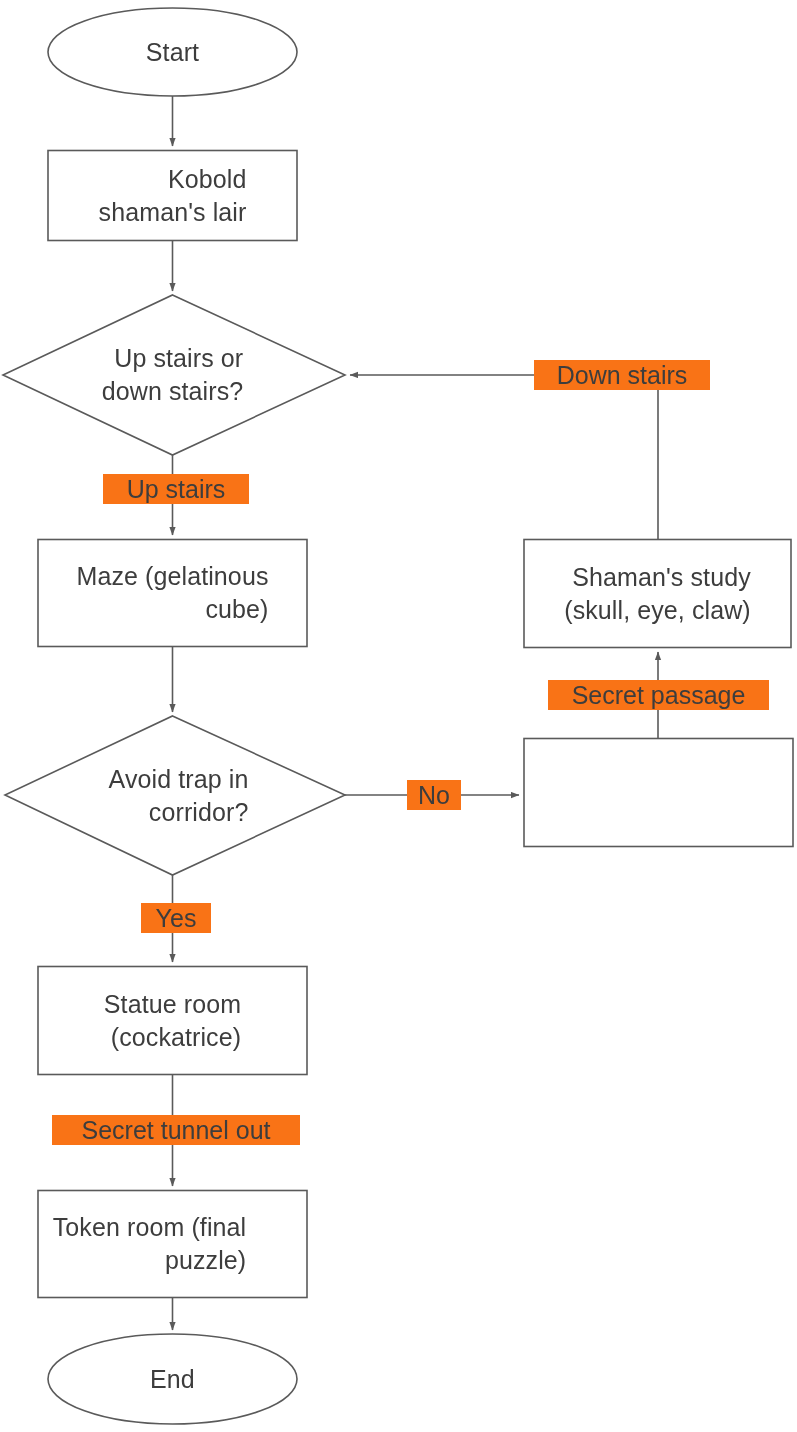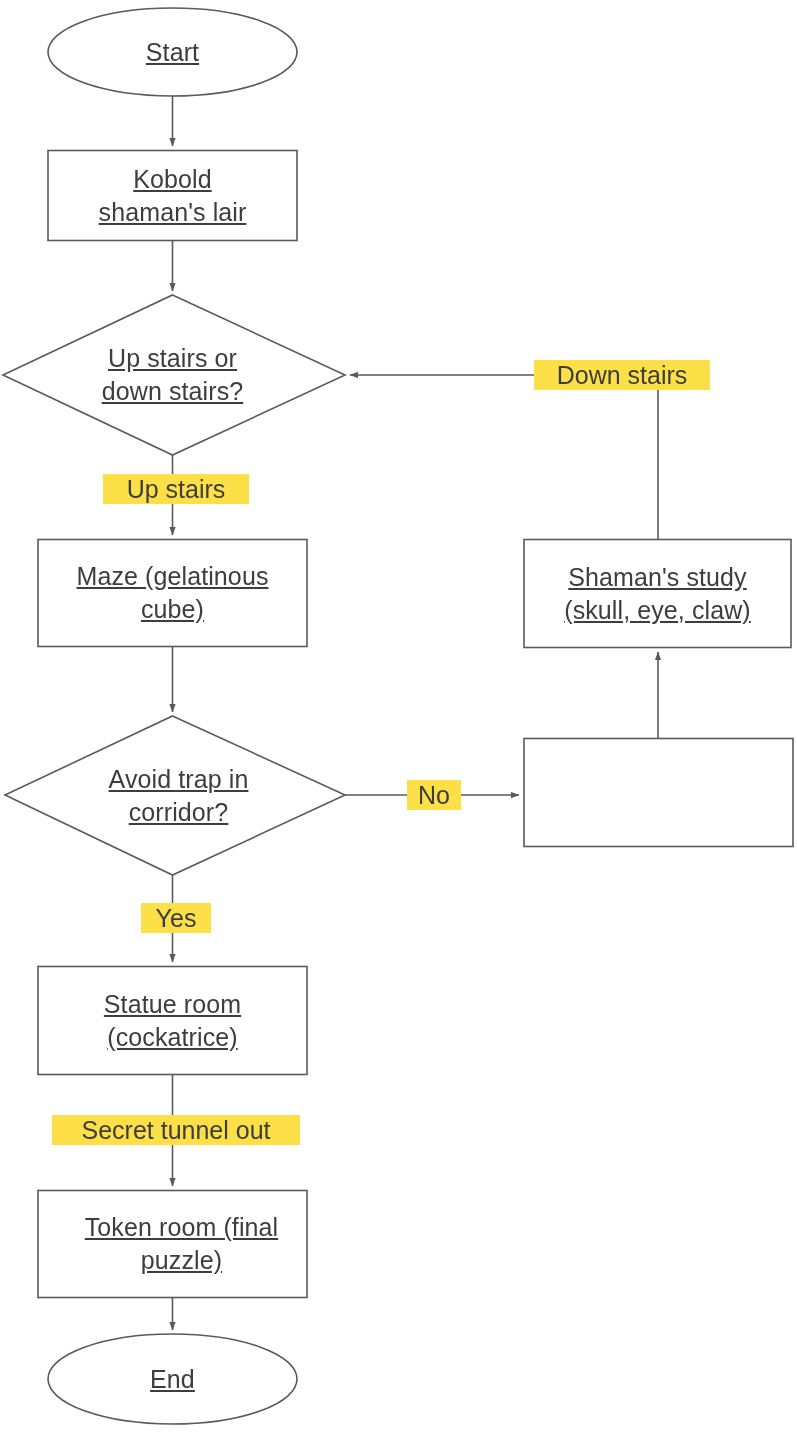--- a/index.html
+++ b/index.html
@@ -22,37 +22,36 @@
     left: 0;
     top: 0;
     width: 797px;
     height: 1432px;
   }
   .node-label {
     position: absolute;
     display: flex;
     align-items: center;
     justify-content: center;
-    text-align: center;
+    text-align: right;
     color: #3d3d3d;
     font-size: 25px;
     line-height: 33px;
     letter-spacing: 0.1px;
     white-space: pre-line;
     pointer-events: none;
-    text-decoration: underline;
   }
   .edge-label {
     position: absolute;
     color: #3d3d3d;
     font-size: 25px;
     line-height: 30px;
     text-align: center;
     white-space: nowrap;
-    background: #fde047;
+    background: #f97316;
     padding: 0 3px;
   }
   .hit {
     position: absolute;
     background: transparent;
   }
 </style>
 </head>
 <body>
 
@@ -126,31 +125,32 @@
   <div class="node-label" style="left:38px; top:539px; width:269px; height:108px;">Maze (gelatinous
 cube)</div>
 
   <div class="node-label" style="left:28px; top:716px; width:301px; height:159px;">Avoid trap in
 corridor?</div>
 
 
   <div class="node-label" style="left:38px; top:966px; width:269px; height:109px;">Statue room
 (cockatrice)</div>
 
-  <div class="node-label" style="left:38px; top:1190px; width:223px; height:108px;padding-left:32px;">Token room (final
+  <div class="node-label" style="left:38px; top:1190px; width:223px; height:108px;">Token room (final
 puzzle)</div>
 
   <div class="node-label" style="left:48px; top:1334px; width:249px; height:90px;">End</div>
 
   <div class="edge-label" style="left:103px; top:474px; width:140px;">Up stairs</div>
 
   <div class="edge-label" style="left:534px; top:360px; width:170px;">Down stairs</div>
 
   <div class="edge-label" style="left:407px; top:780px; width:48px;">No</div>
 
+  <div class="edge-label" style="left:548px; top:680px; width:215px;">Secret passage</div>
 
   <div class="edge-label" style="left:141px; top:903px; width:64px;">Yes</div>
 
   <div class="edge-label" style="left:52px; top:1115px; width:242px;">Secret tunnel out</div>
 
   <div class="hit" style="left:48px; top:8px; width:249px; height:88px; border-radius:50%;"></div>
   <div class="hit" style="left:48px; top:150px; width:249px; height:91px;"></div>
   <div class="hit" style="left:3px; top:295px; width:342px; height:160px;"></div>
   <div class="hit" style="left:38px; top:539px; width:269px; height:108px;"></div>
   <div class="hit" style="left:524px; top:539px; width:267px; height:109px;"></div>

